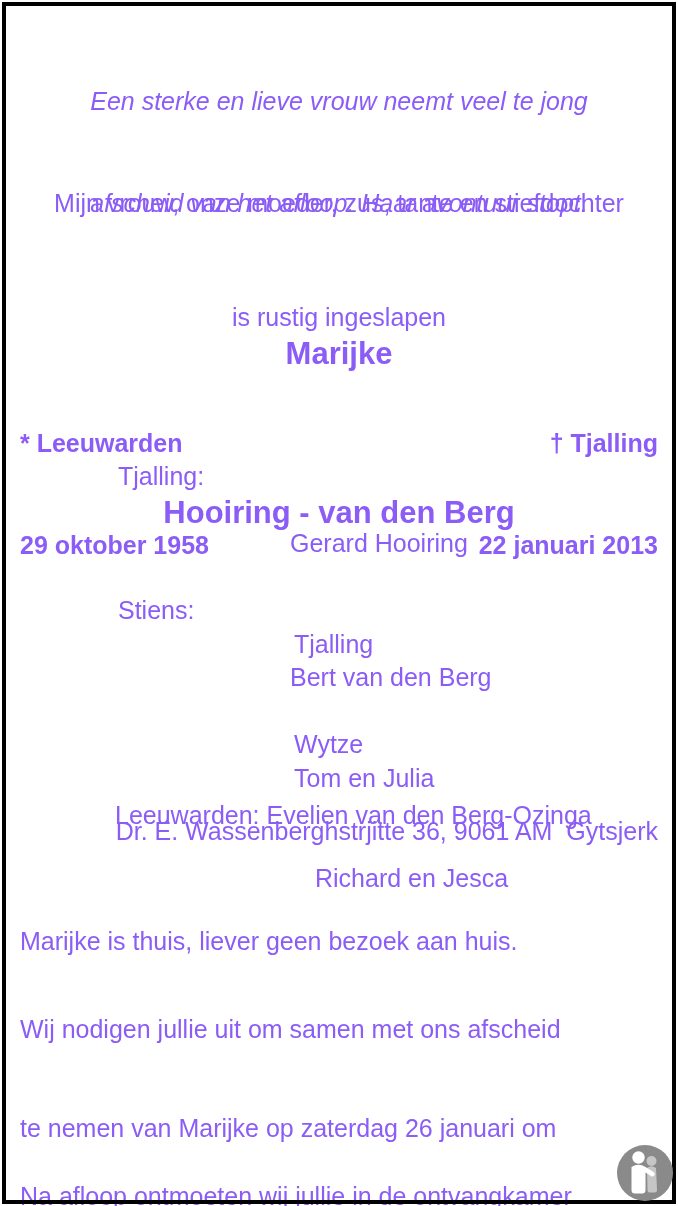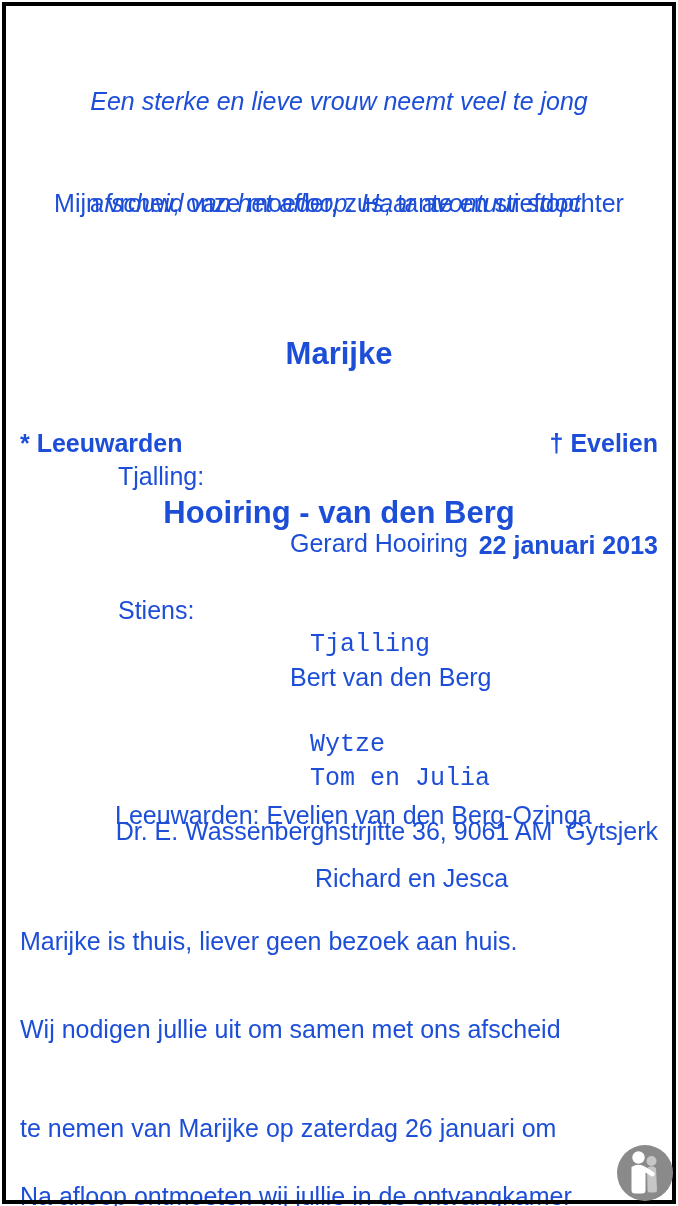--- a/index.html
+++ b/index.html
@@ -6,21 +6,21 @@
     margin: 0;
     padding: 0;
     background: #ffffff;
   }
   .page {
     position: relative;
     width: 678px;
     height: 1206px;
     background: #ffffff;
     font-family: "Liberation Sans", sans-serif;
-    color: #1d4ed8;
+    color: #8b5cf6;
     overflow: hidden;
   }
   .frame {
     position: absolute;
     inset: 2px;
     border: 4px solid #000000;
     z-index: 1;
     pointer-events: none;
   }
   .block {
@@ -60,21 +60,21 @@
   }
   .family-group-1 { top: 460px; }
   .family-group-2 { top: 594px; }
   .family-row-3   { top: 730px; }
   .family-place {
     margin-left: 98px;
     width: 172px;
     flex: 0 0 172px;
   }
   .family-names { flex: 1; }
-  .name-line.indent-1 { margin-left: 20px; font-family: Liberation Mono, monospace; }
+  .name-line.indent-1 { margin-left: 4px; }
   .name-line.indent-2 { margin-left: 25px; }
   .leeuwarden-line { margin-left: 95px; }
   .address-block { top: 814px; text-align: right; }
   .visit-block { top: 880px; margin-top: 44px; }
   .invitation-block {
     top: 947px;
     line-height: 33px;
   }
   .closing-block {
     top: 1114px;
@@ -95,33 +95,35 @@
 <div class="page">
   <div class="frame"></div>
 
   <div class="block centered quote-block">
     <div>Een sterke en lieve vrouw neemt veel te jong</div>
     <div>afscheid van het afloop. Haar avontuur stopt.</div>
   </div>
 
   <div class="block centered intro-block">
     <div>Mijn vrouw, onze moeder, zus, tante en stiefdochter</div>
+    <div>is rustig ingeslapen</div>
   </div>
 
   <div class="block centered name-block">
     <div>Marijke</div>
     <div>Hooiring - van den Berg</div>
   </div>
 
   <div class="block dates-block">
     <div class="dates-col-left">
       <div>* Leeuwarden</div>
+      <div>29 oktober 1958</div>
     </div>
     <div class="dates-col-right">
-      <div>† Evelien</div>
+      <div>† Tjalling</div>
       <div>22 januari 2013</div>
     </div>
   </div>
 
   <div class="block family-group family-group-1">
     <div class="family-place">Tjalling:</div>
     <div class="family-names">
       <div class="name-line">Gerard Hooiring</div>
       <div class="name-line indent-1">Tjalling</div>
       <div class="name-line indent-1">Wytze</div>

